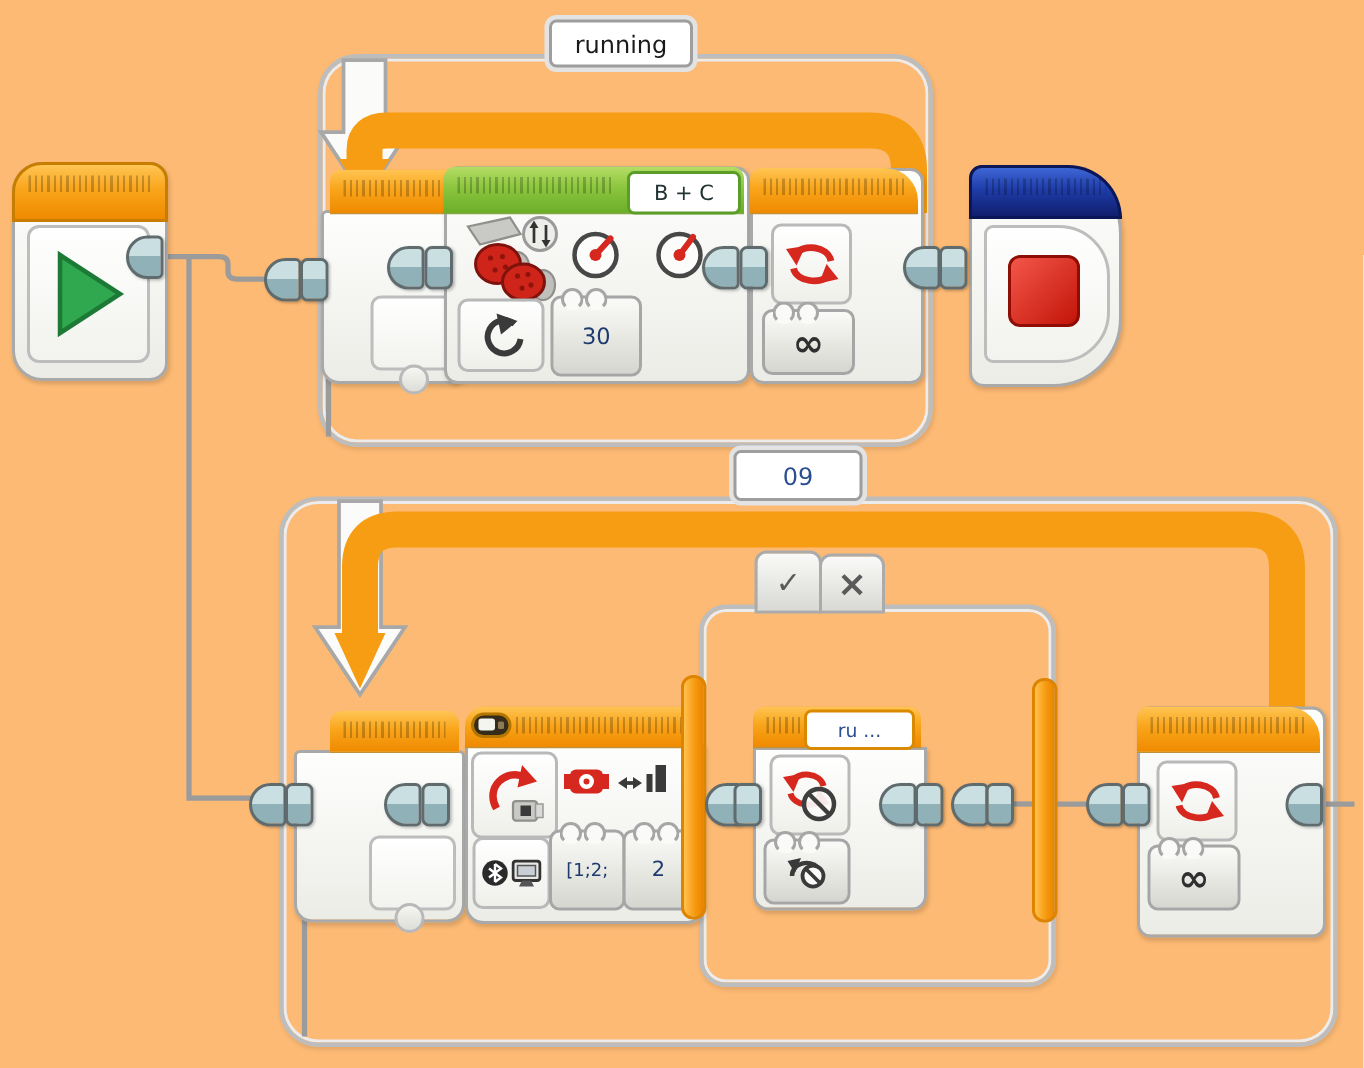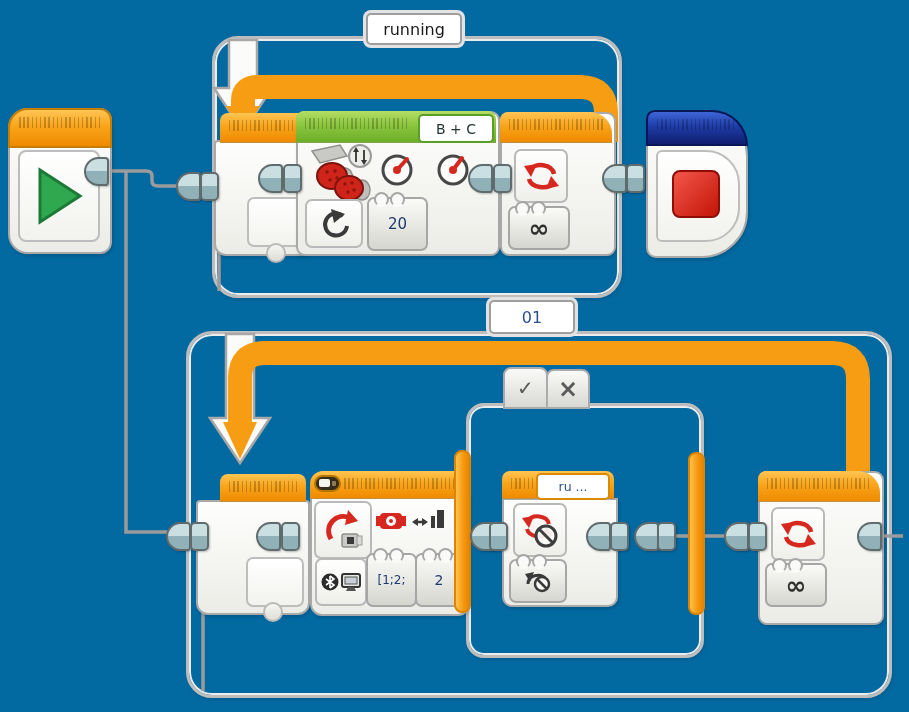--- a/index.html
+++ b/index.html
@@ -1,16 +1,16 @@
 <!DOCTYPE html>
 <html><head>
 <meta charset="utf-8">
 <style>
   html,body{margin:0;padding:0;background:#fff;}
-  #canvas{position:relative;width:909px;height:712px;background:#0369a1;overflow:hidden;
+  #canvas{position:relative;width:909px;height:712px;background:#fdba74;overflow:hidden;
           font-family:"DejaVu Sans",sans-serif;}
   
   .loopborder{position:absolute;border:3px solid #BDBDBD;border-radius:26px;
               box-shadow:inset 0 0 0 2px #ECECEC,1px 2px 3px rgba(0,0,0,.10);z-index:0;}
   .artlayer{position:absolute;left:0;top:0;z-index:1;}
   .block{position:absolute;background:linear-gradient(180deg,#FEFEFD,#ECECE7);
          border:2px solid #A9A9A9;border-radius:9px;box-shadow:1px 2px 3px rgba(0,0,0,.15);z-index:2;}
   .hdr{position:absolute;z-index:2;border-bottom:1px solid rgba(0,0,0,.25);}
   .stripes{position:absolute;left:9px;right:9px;top:7px;height:11px;
            background:repeating-linear-gradient(90deg,rgba(0,0,0,.22) 0 1.5px,transparent 1.5px 4.2px);}
@@ -139,21 +139,21 @@
     <line x1="18" y1="20" x2="27" y2="8" stroke="#D6281E" stroke-width="4" stroke-linecap="round"></line>
     <circle cx="18" cy="20" r="4" fill="#D6281E"></circle>
   </svg>
   <div class="iconbox" style="left:305px;top:199px;width:54px;height:45px;">
     <svg width="34" height="34">
       <path d="M 26,9 A 11,11 0 1 0 30,19" stroke="#3A3A3A" stroke-width="4" fill="none"></path>
       <polygon points="14,2 28,7 17,16" fill="#3A3A3A"></polygon>
     </svg>
   </div>
   <div class="vfield" style="left:367px;top:197px;width:57px;height:50px;">
-      <span>20</span>
+      <span>30</span>
     </div>
   <div class="plug" style="left:258px;top:164px;"></div>
   <div class="socket" style="left:283px;top:164px;"></div>
 
   <div class="block" style="left:500px;top:112px;width:112px;height:140px;"></div>
   <div class="hdr o" style="left:500px;top:112px;width:112px;height:30px;border-radius:8px 22px 0 0;">
       <div class="stripes"></div>
     </div>
   <div class="iconbox" style="left:514px;top:149px;width:50px;height:50px;">
     <svg width="38" height="38">
@@ -174,21 +174,21 @@
   <div class="block" style="left:646px;top:110px;width:98px;height:144px;border-radius:10px 46px 46px 10px;">
     <div class="hdr b" style="left:-2px;top:-2px;width:98px;height:32px;border:2px solid #0B1656;border-radius:10px 42px 0 0;">
         <div class="stripes"></div>
       </div>
     <div class="panel" style="left:8px;top:38px;width:80px;height:88px;border-radius:6px 34px 34px 6px;"></div>
     <div style="position:absolute;left:24px;top:58px;width:44px;height:44px;border-radius:8px;z-index:4;
                 background:linear-gradient(135deg,#F4564A,#C21508);border:2px solid #8E0E06;"></div>
   </div>
 
   <div class="nametab" style="left:489px;top:300px;width:82px;height:30px;color:#2B4F92;">
-      <span>01</span>
+      <span>09</span>
     </div>
 
   <div class="block" style="left:196px;top:500px;width:110px;height:111px;border-radius:4px 4px 12px 12px;">
     <div class="panel" style="left:48px;top:55px;width:54px;height:46px;border-radius:7px;"></div>
   </div>
   <div class="hdr o" style="left:220px;top:474px;width:86px;height:27px;border-radius:8px 8px 0 0;">
       <div class="stripes"></div>
     </div>
   <div class="bump" style="left:263px;top:602px;"></div>
   <div class="plug" style="left:166px;top:522px;"></div>

